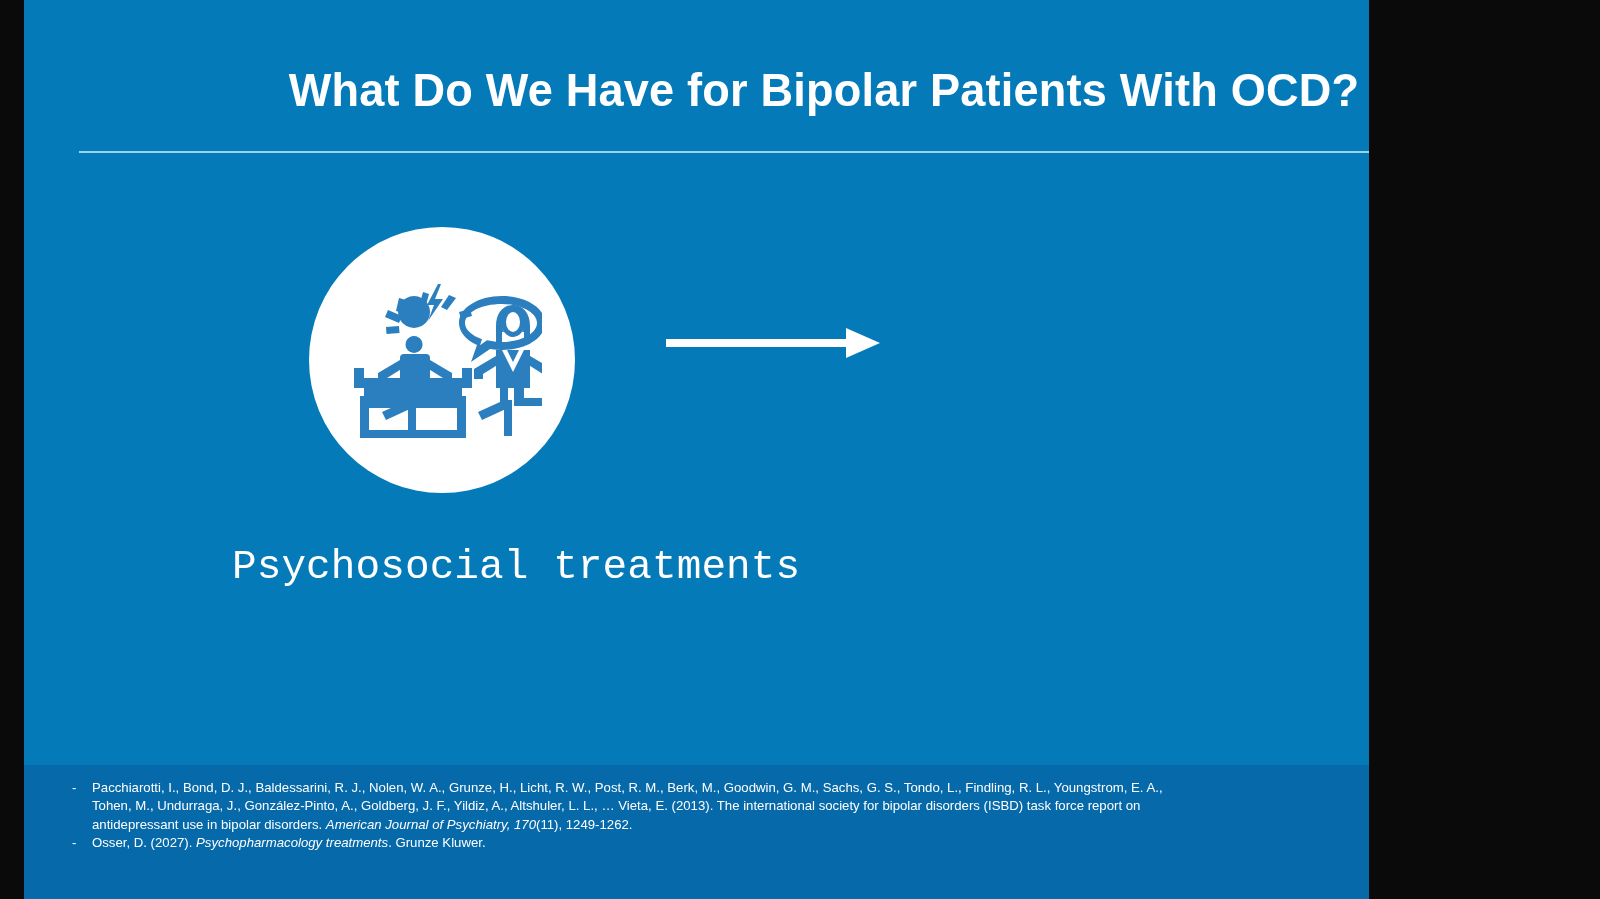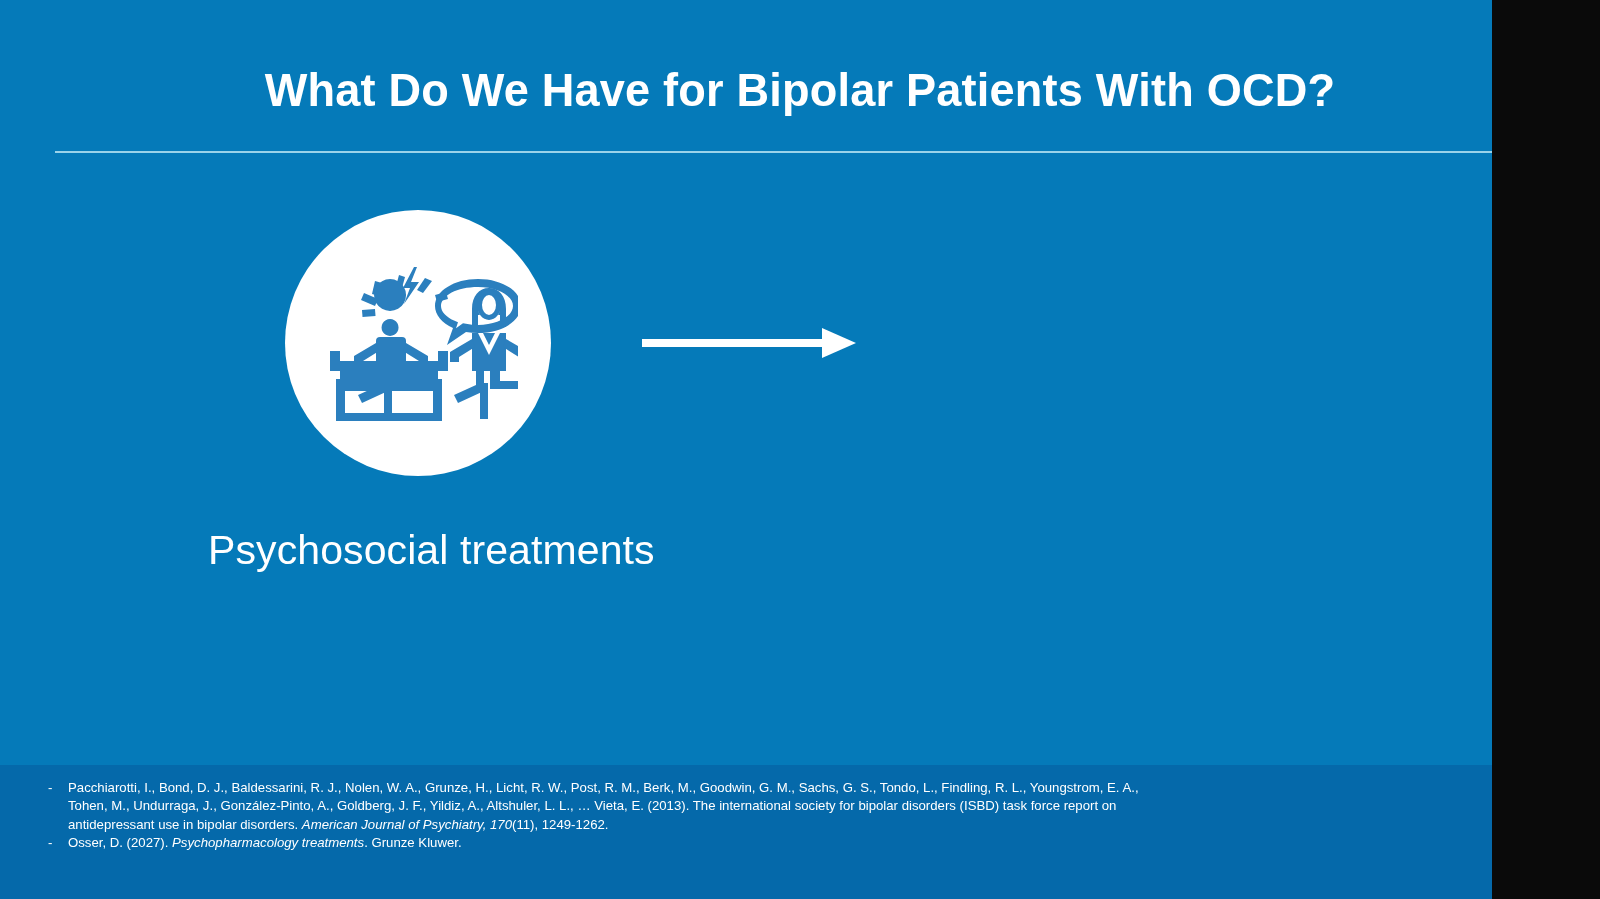--- a/index.html
+++ b/index.html
@@ -2,25 +2,26 @@
 <html><head>
 <meta charset="utf-8">
 <style>
   html, body {
     margin: 0;
     padding: 0;
     background: #0a0a0a;
   }
   #slide {
     position: relative;
-    width: 1492px;
+    width: 1345px;
     height: 899px;
     overflow: hidden;
     background: #057ab9;
     font-family: "Liberation Sans", sans-serif;
+    margin-left: 24px;
     -webkit-font-smoothing: antialiased;
   }
 
   
   #slide-title {
     position: absolute;
     top: 62px;
     left: 0;
     width: 1600px;
     text-align: center;
@@ -39,22 +40,23 @@
     top: 151px;
     width: 1490px;
     height: 1.5px;
     background: #b6e3f2;
     opacity: 0.85;
   }
 
   
   .icon-column {
     position: absolute;
-    top: 210px;
+    top: 227px;
     width: 420px;
+    font-family: Liberation Mono, monospace;
   }
   #column-left  { left: 208px; }
   #column-right { left: 865px; }
 
   .icon-circle {
     width: 266px;
     height: 266px;
     border-radius: 50%;
     background: #ffffff;
     margin: 0 auto;

